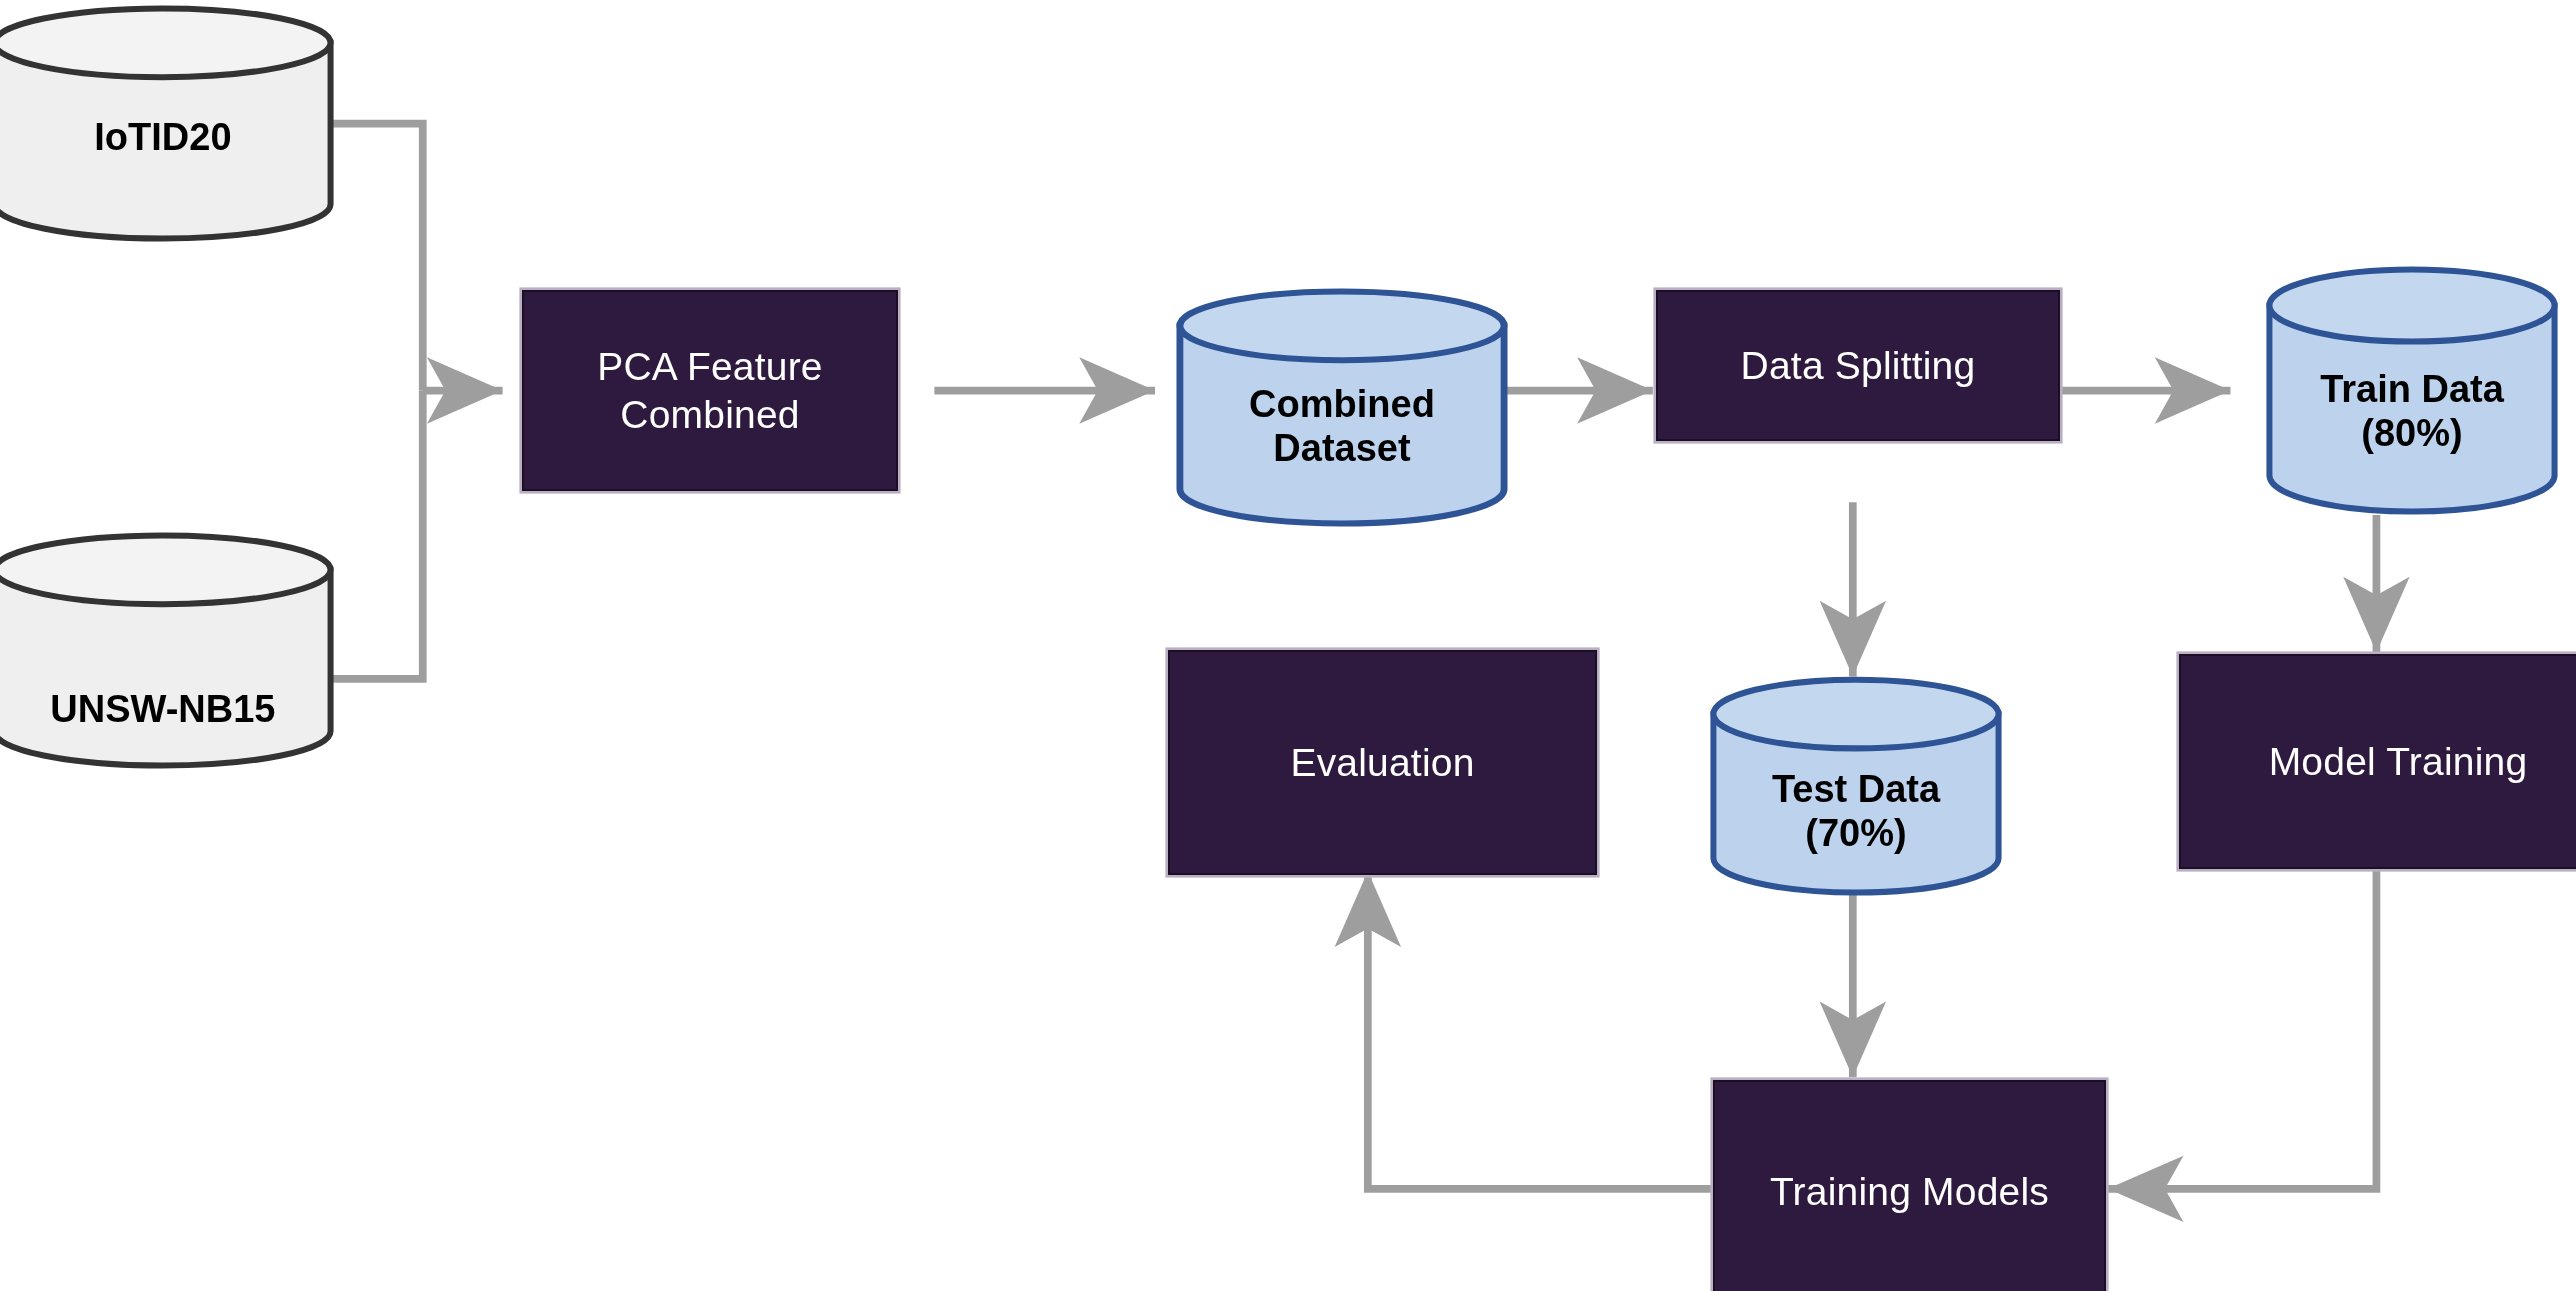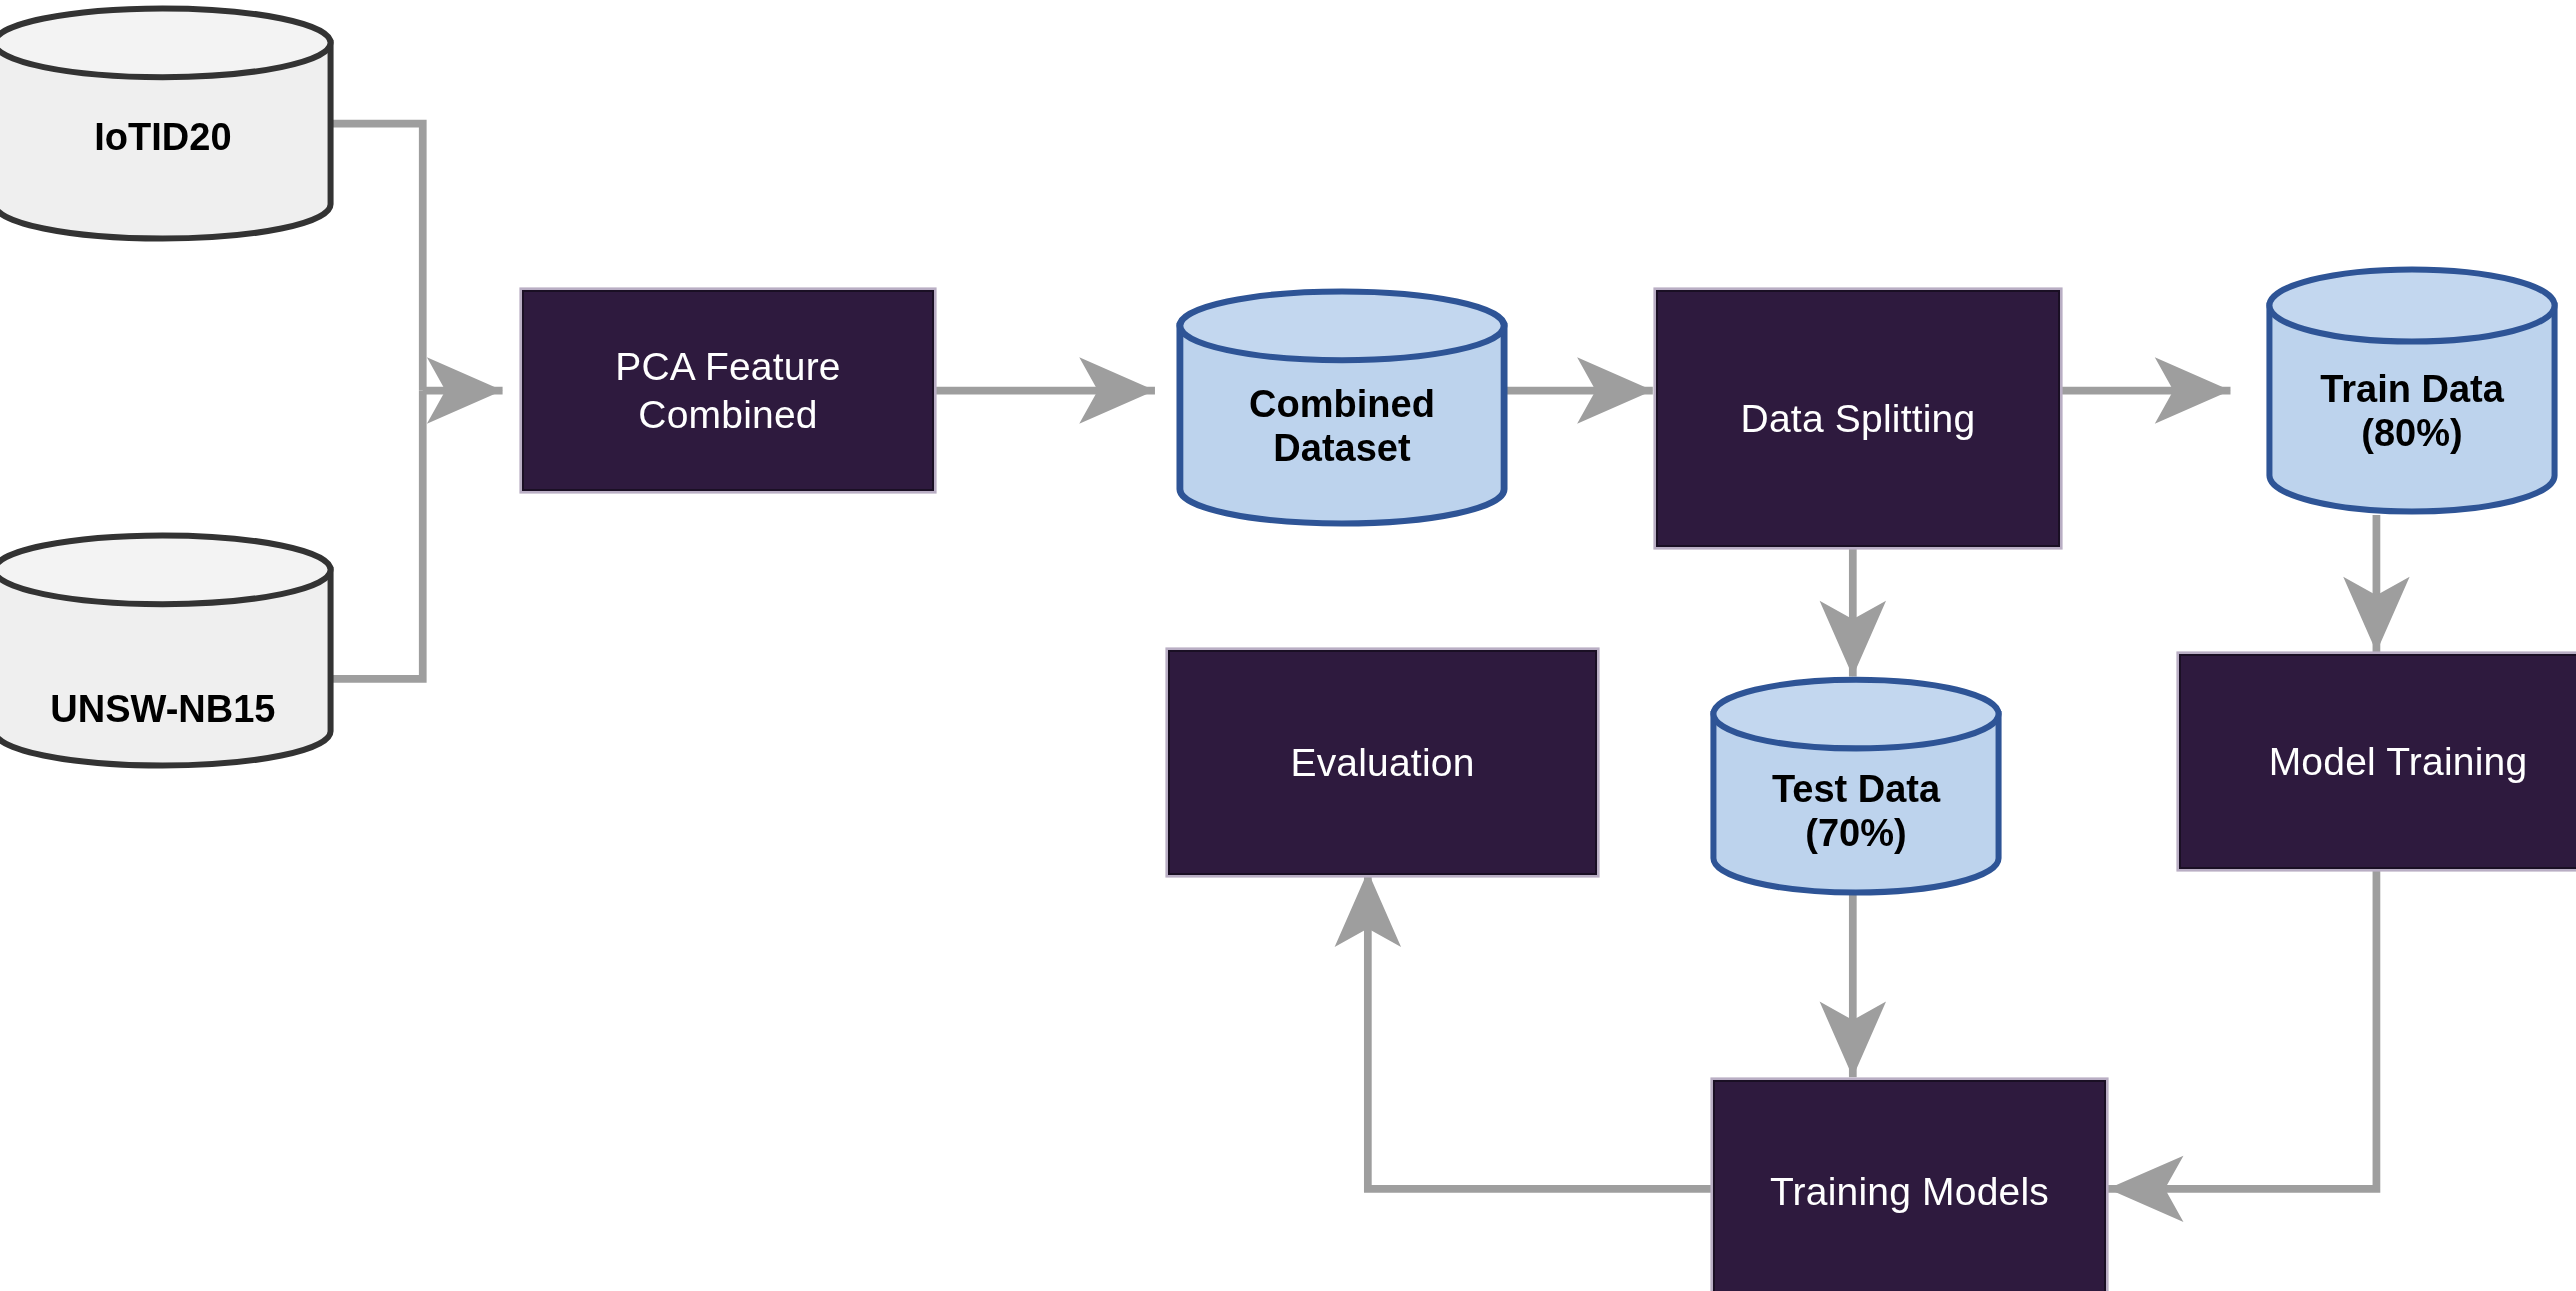--- a/index.html
+++ b/index.html
@@ -89,39 +89,39 @@
   <div class="cyl" style="left:-8.6px;top:532px;width:343px;height:237px;">
     <svg viewBox="0 0 400 276" preserveAspectRatio="none">
       <path d="M4,44 L4,232 A196,40 0 0 0 396,232 L396,44 Z" fill="#EFEFEF" stroke="#333333" stroke-width="7"></path>
       <ellipse cx="200" cy="44" rx="196" ry="40" fill="#F3F3F3" stroke="#333333" stroke-width="7"></ellipse>
     </svg>
     <div class="clabel" style="top:155px;">
       <span>UNSW-NB15</span>
     </div>
   </div>
 
-  <div class="pbox" style="left:522px;top:290px;width:412px;height:201px;">
+  <div class="pbox" style="left:522px;top:290px;width:376px;height:201px;">
     <div>
       <div>PCA Feature</div>
       <div>Combined</div>
     </div>
   </div>
 
   <div class="cyl" style="left:1176px;top:288px;width:332px;height:239px;">
     <svg viewBox="0 0 340 278" preserveAspectRatio="none">
       <path d="M4,44 L4,234 A166,40 0 0 0 336,234 L336,44 Z" fill="#BDD3ED" stroke="#2E5496" stroke-width="7"></path>
       <ellipse cx="170" cy="44" rx="166" ry="40" fill="#C3D7EF" stroke="#2E5496" stroke-width="7"></ellipse>
     </svg>
     <div class="clabel" style="top:94px;">
       <div>Combined</div>
       <div>Dataset</div>
     </div>
   </div>
 
-  <div class="pbox" style="left:1656px;top:290px;width:404px;height:257px;">
+  <div class="pbox" style="left:1656px;top:290px;width:404px;height:151px;">
     <div>Data Splitting</div>
   </div>
 
   <div class="cyl" style="left:2234px;top:266px;width:292px;height:249px;margin-left:32px;">
     <svg viewBox="0 0 340 290" preserveAspectRatio="none">
       <path d="M4,46 L4,244 A166,42 0 0 0 336,244 L336,46 Z" fill="#BDD3ED" stroke="#2E5496" stroke-width="7"></path>
       <ellipse cx="170" cy="46" rx="166" ry="42" fill="#C3D7EF" stroke="#2E5496" stroke-width="7"></ellipse>
     </svg>
     <div class="clabel" style="top:101px;">
       <div>Train Data</div>

